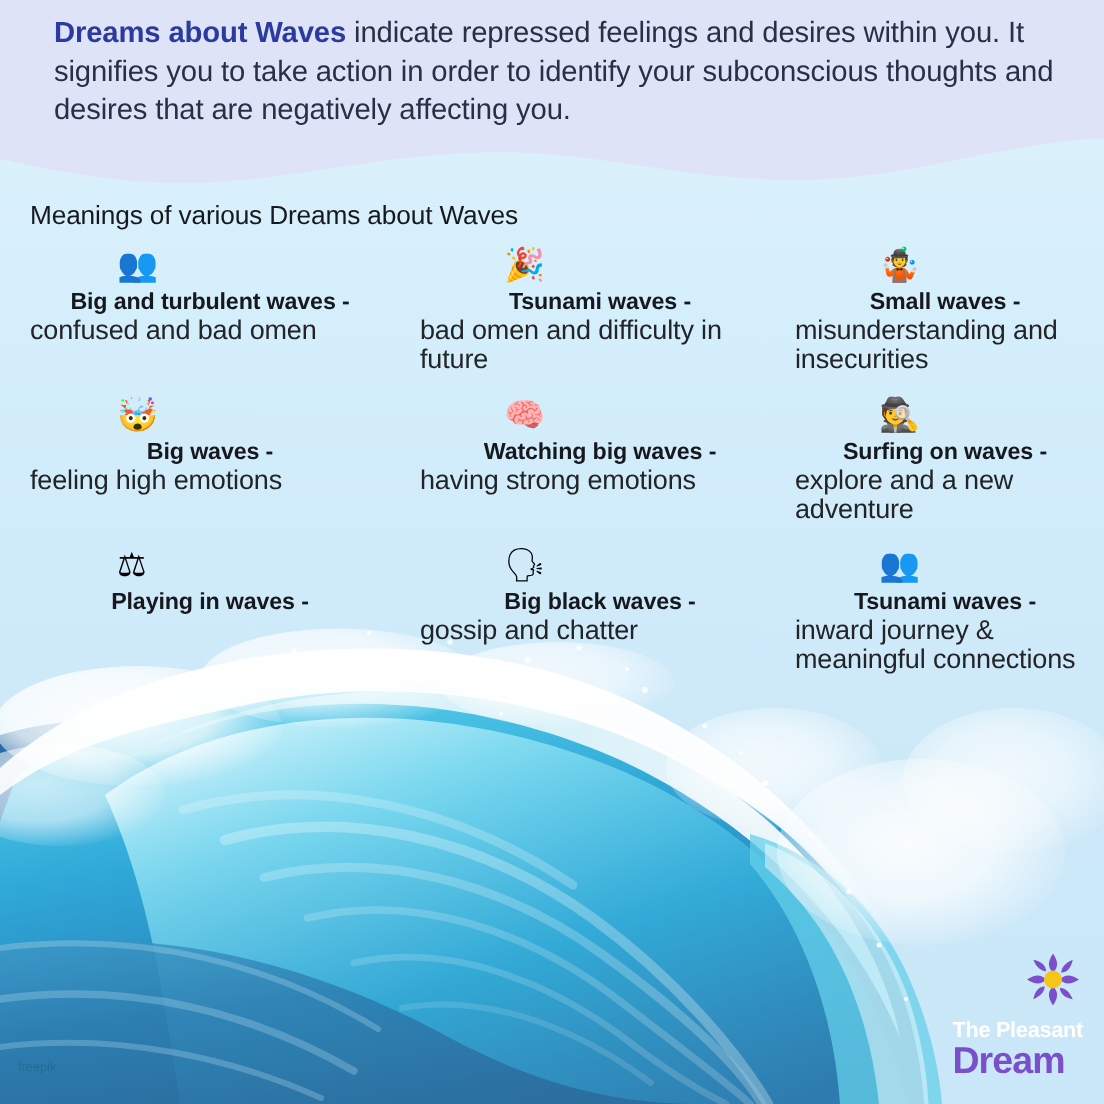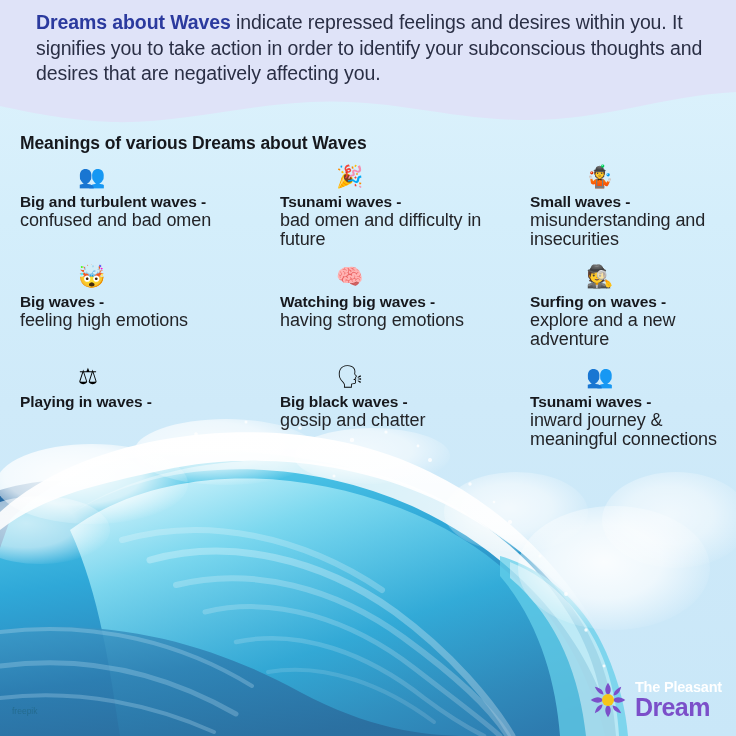--- a/index.html
+++ b/index.html
@@ -52,21 +52,21 @@
     font-weight: bold;
     color: #2b3a9e;
   }
 
   
   #section-title {
     position: absolute;
     left: 20px;
     top: 133px;
     font-size: 17.5px;
-    font-weight: bold;
+    font-weight: normal;
     color: #16181d;
     letter-spacing: -0.1px;
     z-index: 4;
   }
 
   
   #grid {
     position: absolute;
     left: 0;
     top: 163px;
@@ -97,20 +97,21 @@
   }
   .cell.col1 .cell-icon { margin-left: 56px; }
   .cell.col2 .cell-icon { margin-left: 56px; }
 
   .cell-title {
     font-size: 15.5px;
     font-weight: bold;
     color: #16181d;
     line-height: 19px;
     letter-spacing: -0.1px;
+    text-align: center;
   }
   .cell-desc {
     font-size: 18px;
     color: #232428;
     line-height: 19px;
     letter-spacing: -0.1px;
   }
 
   
   #wave-art {
@@ -147,20 +148,21 @@
   }
 
   #logo {
     position: absolute;
     right: 14px;
     bottom: 16px;
     z-index: 6;
     display: flex;
     align-items: flex-end;
     gap: 7px;
+    flex-direction: column;
   }
   #logo-mark { width: 40px; height: 40px; display: block; }
   #logo-words { display: flex; flex-direction: column; line-height: 1; }
   #logo-line1 {
     font-size: 14.5px;
     font-weight: bold;
     color: #ffffff;
     letter-spacing: -0.2px;
   }
   #logo-line2 {

